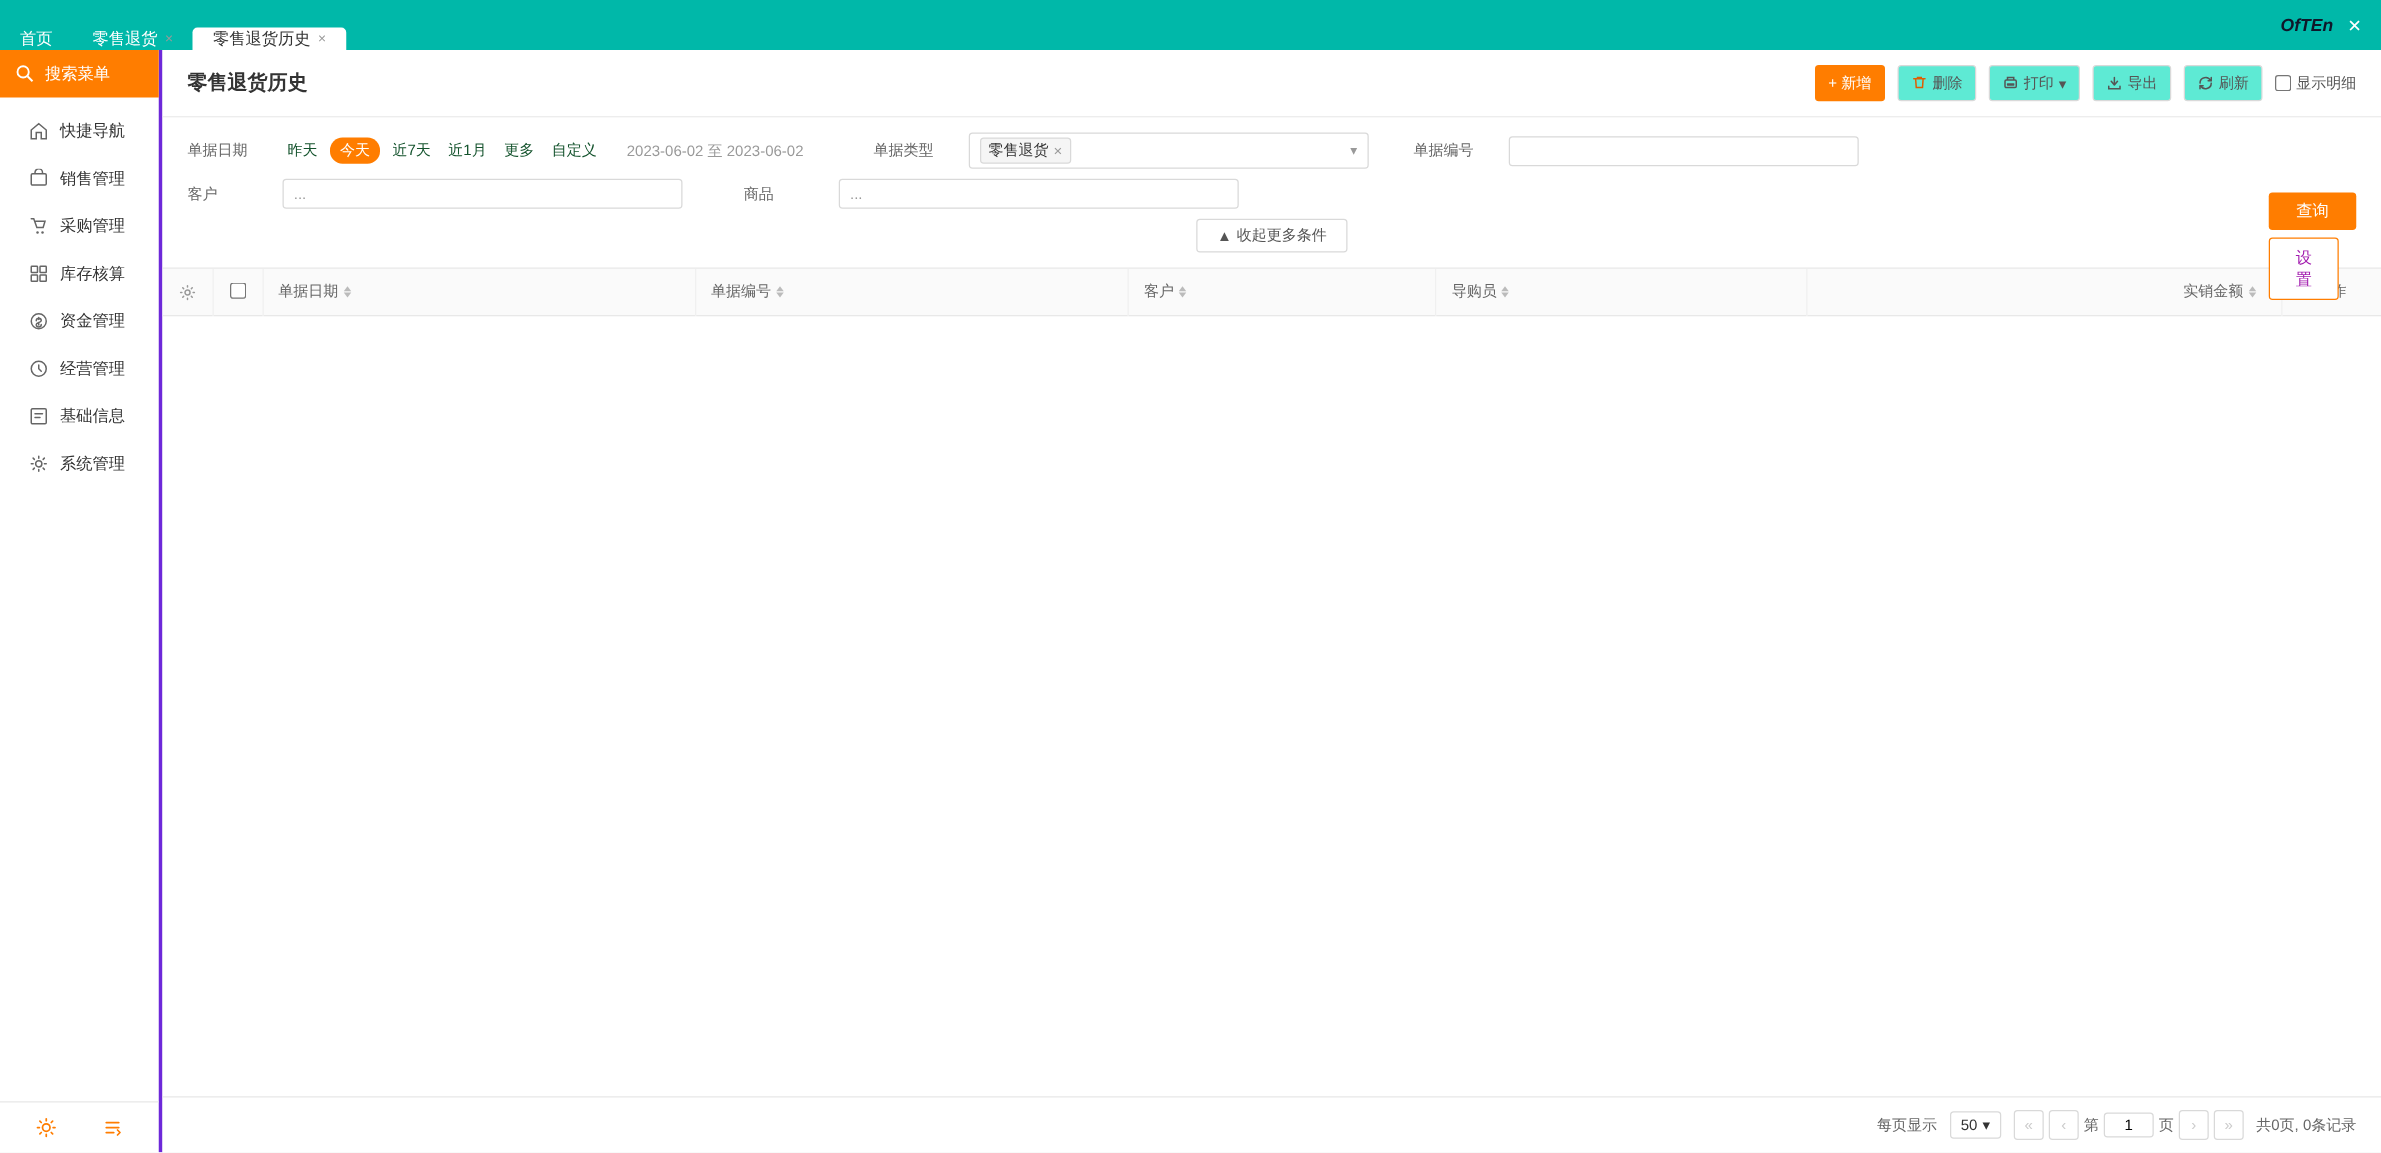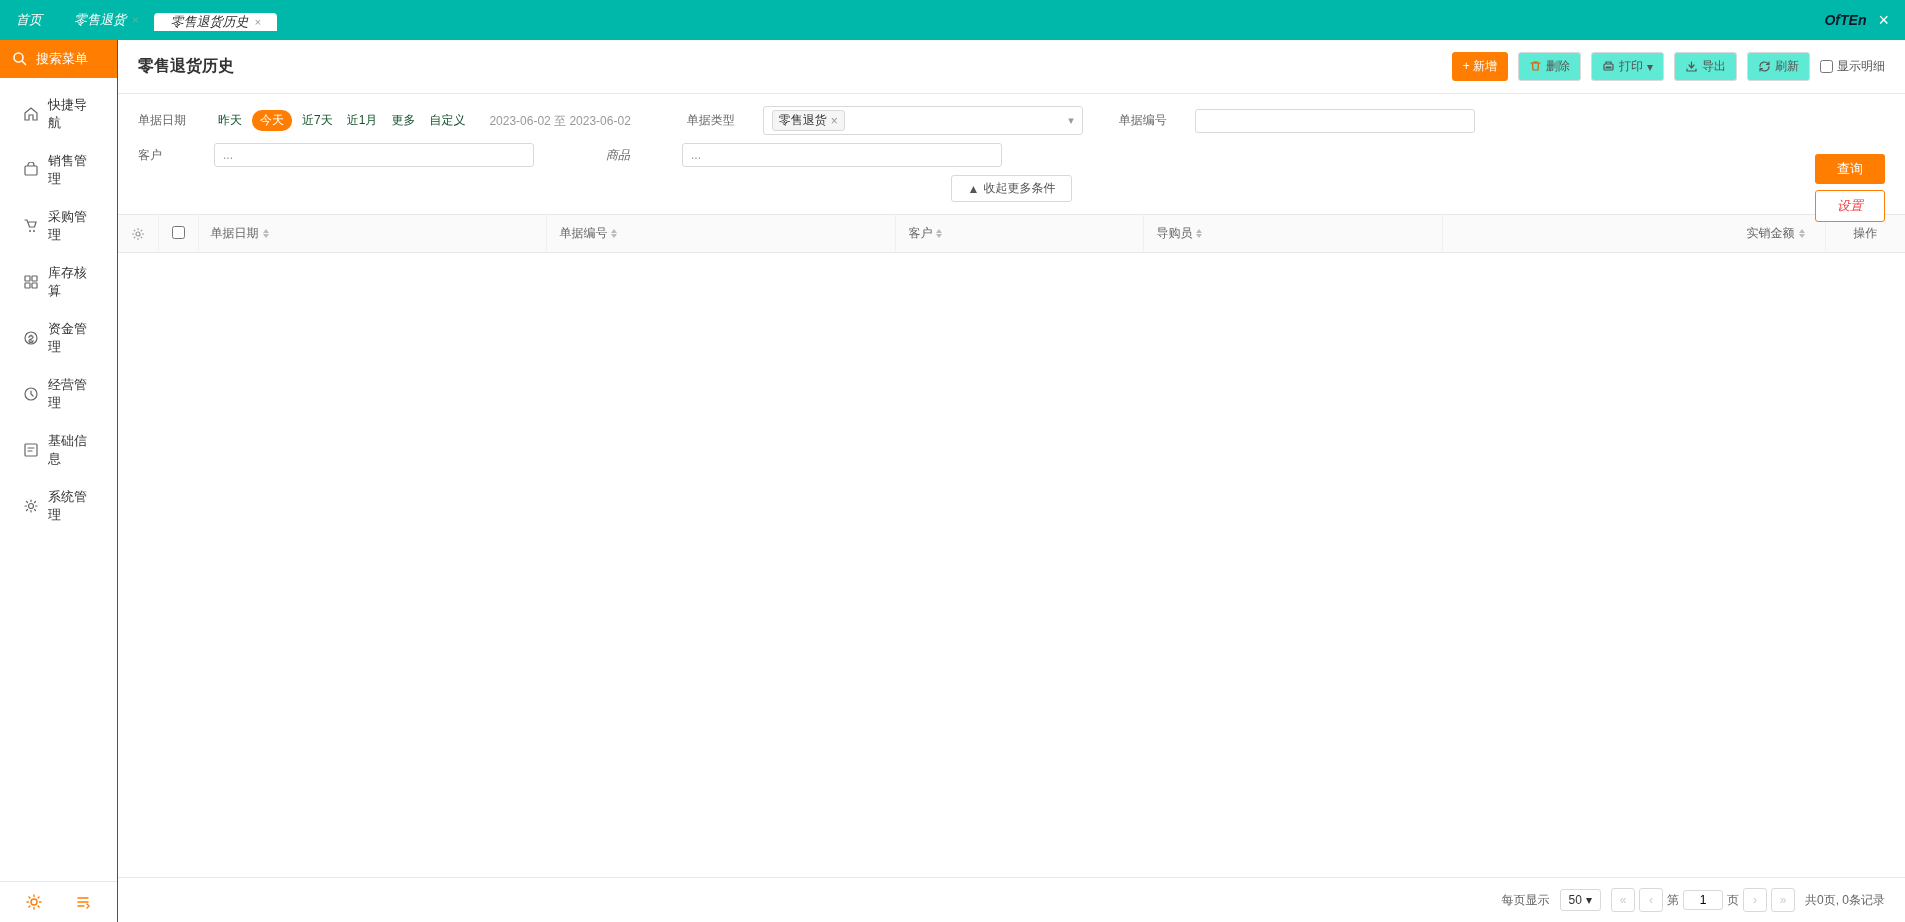--- a/index.html
+++ b/index.html
@@ -1,33 +1,33 @@
 <!DOCTYPE html>
 <html><head>
   <meta charset="utf-8">
   <style>
     * { margin: 0; padding: 0; box-sizing: border-box; }
     body { font-family: 'Microsoft YaHei', Arial, sans-serif; font-size: 13px; background: #f5f5f5; color: #333; width: 1905px; height: 922px; overflow: hidden; display: flex; flex-direction: column; }
 
     
     .top-bar { background: #00b8a9; height: 40px; display: flex; align-items: center; padding: 0 0; flex-shrink: 0; }
-    .top-bar-tabs { display: flex; align-items: center; height: 100%; flex: 1; font-style: italic; }
+    .top-bar-tabs { display: flex; align-items: flex-end; height: 100%; flex: 1; }
     .top-tab { display: flex; align-items: center; padding: 0 16px; cursor: pointer; color: #fff; font-size: 13px; position: relative; gap: 6px; }
     .top-tab.home { background: transparent; }
     .top-tab.active { background: #fff; color: #333; border-radius: 4px 4px 0 0; margin-top: 4px; }
     .top-tab .close-icon { font-size: 11px; color: #999; cursor: pointer; }
     .top-bar-right { display: flex; align-items: center; padding-right: 16px; gap: 12px; }
     .top-bar-right .logo-text { color: #0f172a; font-size: 14px; font-weight: bold; font-style: italic; }
     .top-bar-close { color: #fff; font-size: 18px; cursor: pointer; }
 
     
     .main-layout { display: flex; flex: 1; overflow: hidden; }
 
     
-    .sidebar { width: 118px; background: #fff; display: flex; flex-direction: column; border-right: 1px solid #6d28d9; flex-shrink: 0; }
+    .sidebar { width: 130px; background: #fff; display: flex; flex-direction: column; border-right: 3px solid #6d28d9; flex-shrink: 0; }
     .search-menu { background: #ff7d00; color: #fff; padding: 10px 12px; display: flex; align-items: center; gap: 8px; cursor: pointer; font-size: 13px; }
     .search-menu .search-icon-svg { width: 16px; height: 16px; }
     .sidebar-nav { flex: 1; overflow-y: auto; padding: 8px 0; }
     .sidebar-item { display: flex; align-items: center; gap: 8px; padding: 10px 22px; cursor: pointer; color: #333; font-size: 13px; transition: background 0.2s; }
     .sidebar-item .nav-icon { width: 18px; height: 18px; display: flex; align-items: center; justify-content: center; flex-shrink: 0; }
     .sidebar-bottom { display: flex; align-items: center; justify-content: space-around; padding: 10px; border-top: 1px solid #e8e8e8; }
     .sidebar-bottom-icon { width: 20px; height: 20px; cursor: pointer; display: flex; align-items: center; justify-content: center; }
 
     
     .content-area { flex: 1; display: flex; flex-direction: column; overflow: hidden; background: #f5f5f5; }
@@ -294,36 +294,36 @@
         <input class="filter-input" style="min-width: 280px;">
       </div>
 
       <div class="filter-row">
 
         <span class="filter-label">客户</span>
         <div class="filter-input-ellipsis" style="min-width:320px;">
           <span>...</span>
         </div>
 
-        <span class="filter-label" style="margin-left: 56px; font-style: italic;">商品</span>
+        <span class="filter-label" style="margin-left: 33px;">商品</span>
         <div class="filter-input-ellipsis" style="min-width:320px;">
           <span>...</span>
         </div>
       </div>
 
       <div class="filter-collapse">
         <button class="collapse-btn">
           <span>▲</span>
           <span>收起更多条件</span>
         </button>
       </div>
 
       <div style="position:absolute; right:20px; top:60px; display:flex; flex-direction:column; gap:6px;">
         <button style="background:#ff7d00; color:#fff; border:none; border-radius:3px; padding:6px 20px; font-size:13px; cursor:pointer; width:70px;">查询</button>
-        <button style="background:#fff; color:#ef4444; border:1px solid #ff7d00; border-radius:3px; padding:6px 20px; font-size:13px; cursor:pointer; width:70px;font-style:italic;">设置</button>
+        <button style="background:#fff; color:#a21caf; border:1px solid #ff7d00; border-radius:3px; padding:6px 20px; font-size:13px; cursor:pointer; width:56px;">设置</button>
       </div>
     </div>
 
     <div class="table-container">
       <table>
         <thead>
           <tr>
             <th class="th-settings">
               <svg width="14" height="14" viewBox="0 0 14 14" fill="none">
                 <circle cx="7" cy="7" r="2" stroke="#999" stroke-width="1.2"></circle>

